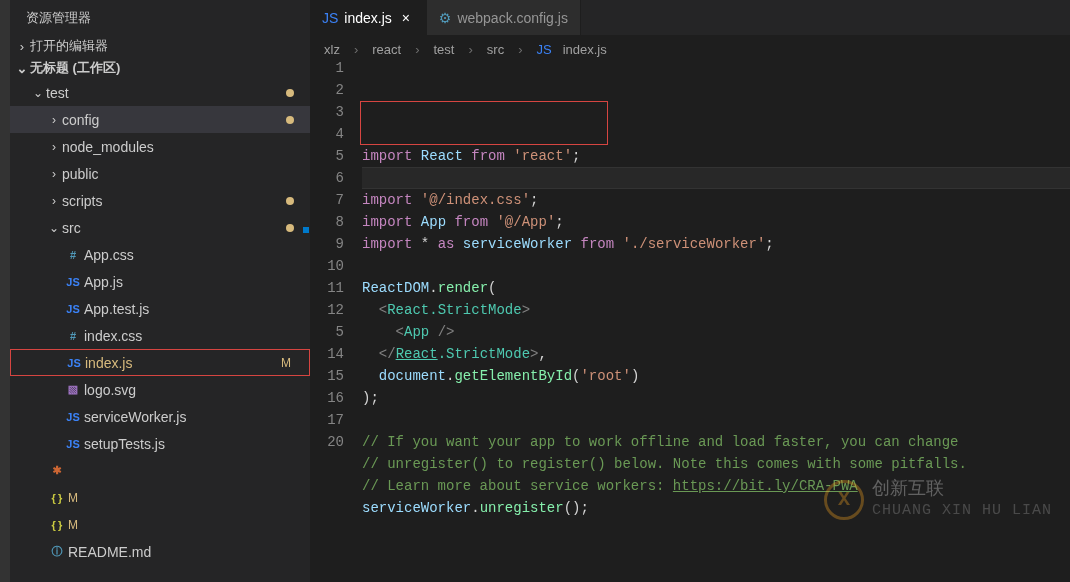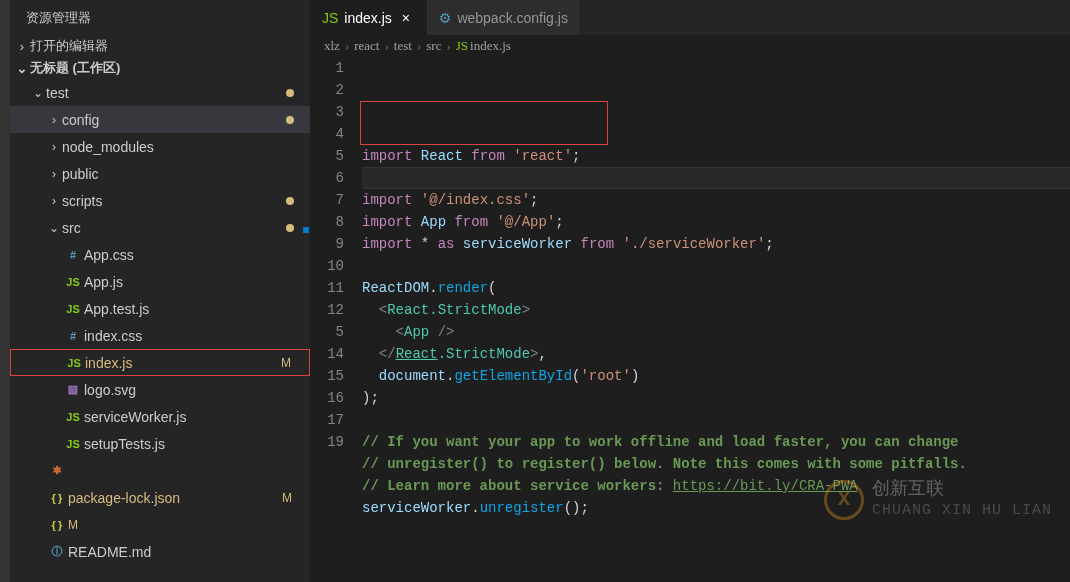--- a/index.html
+++ b/index.html
@@ -100,21 +100,21 @@
   color: #d7ba7d;
   font-size: 12px;
   padding-right: 8px;
 }
 .tree-item .dot {
   width: 8px;
   height: 8px;
   border-radius: 50%;
   margin-right: 6px;
 }
-.icon-js { color: #84cc16; }
+.icon-js { color: #3b82f6; }
 .icon-css { color: #519aba; }
 .icon-json { color: #cbcb41; }
 .icon-svg { color: #a074c4; }
 .icon-md { color: #519aba; }
 .icon-git { color: #cc6633; }
 .folder-label { color: #cccccc; }
 .modified-label { color: #d7ba7d; }
 .editor-area {
   flex: 1;
   display: flex;
@@ -146,26 +146,25 @@
   width: 16px;
   height: 16px;
   display: flex;
   align-items: center;
   justify-content: center;
   font-size: 14px;
 }
 .breadcrumbs {
   height: 22px;
   display: flex;
-  align-items: center;
+  align-items: flex-end;
   padding: 0 14px;
   color: #a0a0a0;
   font-size: 13px;
-  gap: 2px;
-  font-family: Liberation Serif, serif;
+  gap: 11px;
 }
 .breadcrumbs .bc-sep {
   color: #6e6e6e;
   padding: 0 3px;
 }
 .editor-body {
   flex: 1;
   display: flex;
   font-family: Consolas, "Courier New", monospace;
   font-size: 14px;
@@ -203,22 +202,22 @@
   height: 22px;
   background: #282828;
   border-top: 1px solid #333;
   border-bottom: 1px solid #333;
 }
 .tok-kw { color: #c586c0; }
 .tok-var { color: #9cdcfe; }
 .tok-type { color: #4ec9b0; }
 .tok-str { color: #ce9178; }
 .tok-punc { color: #d4d4d4; }
-.tok-comment { color: #6a9955; font-weight: bold; }
-.tok-func { color: #0ea5e9; }
+.tok-comment { color: #6a9955; }
+.tok-func { color: #86efac; }
 .tok-tag { color: #808080; }
 .tok-link { color: #6a9955; text-decoration: underline; }
 .tok-comp { color: #4ec9b0; text-decoration: underline; }
 .watermark {
   position: absolute;
   right: 18px;
   bottom: 60px;
   opacity: 0.35;
   color: #b0b0b0;
   display: flex;
@@ -334,21 +333,20 @@
       </div>
       <div class="tree-item" style="padding-left: 52px;">
         <span class="file-icon icon-js">JS</span>
         <span class="label ">setupTests.js</span>
       </div>
       <div class="tree-item" style="padding-left: 36px;">
         <span class="file-icon icon-git">✱</span>
       </div>
       <div class="tree-item" style="padding-left: 36px;">
         <span class="file-icon icon-json">{ }</span>
-        <span class="label modified-label">package-lock.json</span>
         <span class="status">M</span>
       </div>
       <div class="tree-item" style="padding-left: 36px;">
         <span class="file-icon icon-json">{ }</span>
         <span class="status">M</span>
       </div>
       <div class="tree-item" style="padding-left: 36px;">
         <span class="file-icon icon-md">ⓘ</span>
         <span class="label ">README.md</span>
       </div>
@@ -391,21 +389,21 @@
         <div class="ln">8</div>
         <div class="ln">9</div>
         <div class="ln">10</div>
         <div class="ln">11</div>
         <div class="ln">12</div>
         <div class="ln">5</div>
         <div class="ln">14</div>
         <div class="ln">15</div>
         <div class="ln">16</div>
         <div class="ln">17</div>
-        <div class="ln">19</div>
+        <div class="ln">20</div>
       </div>
     <div class="code" id="code">
       <div class="current-line-bg"></div>
       <div class="highlight-box"></div>
     <div class="line"><span class="tok-kw">import</span><span class=""> </span><span class="tok-var">React</span><span class=""> </span><span class="tok-kw">from</span><span class=""> </span><span class="tok-str">'react'</span><span class="">;</span></div><div class="line"><span class="tok-kw">import</span><span class=""> </span><span class="tok-var">ReactDOM</span><span class=""> </span><span class="tok-kw">from</span><span class=""> </span><span class="tok-str">'react-dom'</span><span class="">;</span></div><div class="line"><span class="tok-kw">import</span><span class=""> </span><span class="tok-str">'@/index.css'</span><span class="">;</span></div><div class="line"><span class="tok-kw">import</span><span class=""> </span><span class="tok-var">App</span><span class=""> </span><span class="tok-kw">from</span><span class=""> </span><span class="tok-str">'@/App'</span><span class="">;</span></div><div class="line"><span class="tok-kw">import</span><span class=""> </span><span class="tok-punc">*</span><span class=""> </span><span class="tok-kw">as</span><span class=""> </span><span class="tok-var">serviceWorker</span><span class=""> </span><span class="tok-kw">from</span><span class=""> </span><span class="tok-str">'./serviceWorker'</span><span class="">;</span></div><div class="line"></div><div class="line"><span class="tok-var">ReactDOM</span><span class="">.</span><span class="tok-func">render</span><span class="">(</span></div><div class="line"><span class="">  </span><span class="tok-tag">&lt;</span><span class="tok-type">React.StrictMode</span><span class="tok-tag">&gt;</span></div><div class="line"><span class="">    </span><span class="tok-tag">&lt;</span><span class="tok-type">App</span><span class=""> </span><span class="tok-tag">/&gt;</span></div><div class="line"><span class="">  </span><span class="tok-tag">&lt;/</span><span class="tok-comp">React</span><span class="tok-type">.StrictMode</span><span class="tok-tag">&gt;</span><span class="">,</span></div><div class="line"><span class="">  </span><span class="tok-var">document</span><span class="">.</span><span class="tok-func">getElementById</span><span class="">(</span><span class="tok-str">'root'</span><span class="">)</span></div><div class="line"><span class="">);</span></div><div class="line"></div><div class="line"><span class="tok-comment">// If you want your app to work offline and load faster, you can change</span></div><div class="line"><span class="tok-comment">// unregister() to register() below. Note this comes with some pitfalls.</span></div><div class="line"><span class="tok-comment">// Learn more about service workers: </span><span class="tok-link">https://bit.ly/CRA-PWA</span></div><div class="line"><span class="tok-var">serviceWorker</span><span class="">.</span><span class="tok-func">unregister</span><span class="">();</span></div><div class="line"></div></div>
     <div class="watermark">
       <div class="wm-circle">X</div>
       <div class="wm-txt">
         <div class="l1">创新互联</div>
         <div class="l2">CHUANG XIN HU LIAN</div>

